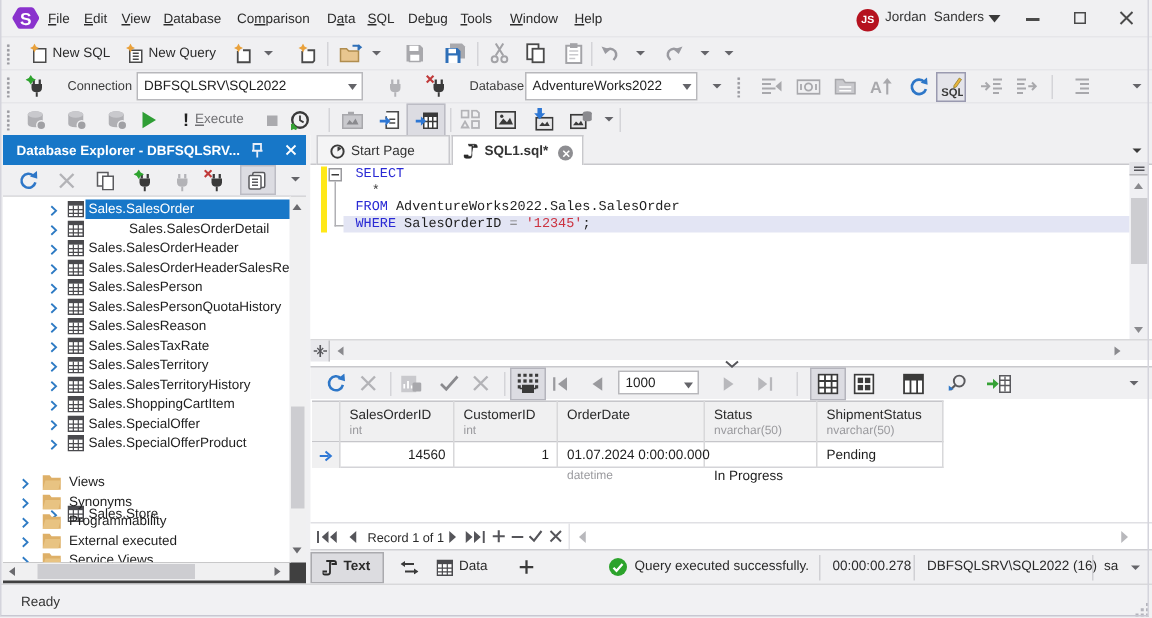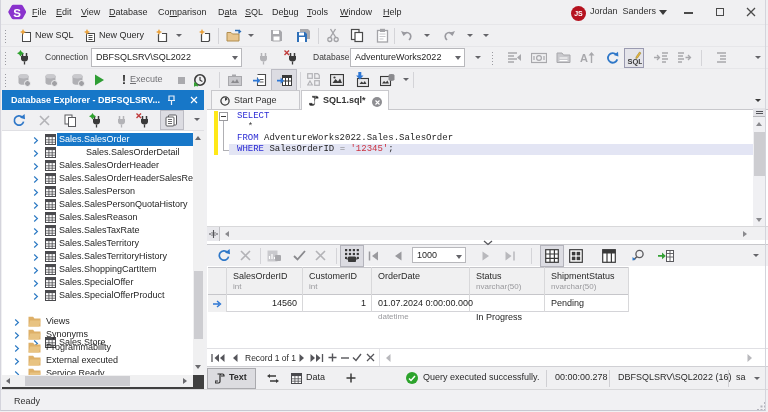--- a/index.html
+++ b/index.html
@@ -782,21 +782,21 @@
           <span class="lbl" style="left:44px;">External executed</span>
         </div>
       <div class="trow" style="top:236px;">
           <svg class="abs" style="left:12px;top:2.5px;" width="6" height="9" viewBox="0 0 6 9">
             <path d="M1.2 1.5 L4.4 4.5 L1.2 7.5" fill="none" stroke="#2e7bc4" stroke-width="1.2"></path>
           </svg>
           <svg class="abs" style="left:26px;top:1px;" width="13" height="11" viewBox="0 0 13 11">
             <path d="M0.5 10.5 V0.8 h4.6 l1.3 1.7 h6.1 v8 Z" fill="#deb068"></path>
             <path d="M0.5 10.5 L2.2 4.4 h10.3 l-1.6 6.1 Z" fill="#e8c382"></path>
           </svg>
-          <span class="lbl" style="left:44px;">Service Ready</span>
+          <span class="lbl" style="left:44px;">Service Views</span>
         </div>
     </div>
     <div class="abs sbv" style="left:191px;top:41px;width:11px;height:244px;">
       <div class="sbarrow" style="left:2px;top:5px;border-left:3.5px solid transparent;border-right:3.5px solid transparent;border-bottom:4.5px solid #6a6a6e;"></div>
       <div class="sbthumb" style="left:1px;top:140px;width:9px;height:68px;"></div>
       <div class="sbarrow" style="left:2px;top:234px;border-left:3.5px solid transparent;border-right:3.5px solid transparent;border-top:4.5px solid #6a6a6e;"></div>
     </div>
     <div class="abs sbv" style="left:0px;top:285px;width:191px;height:12px;">
       <div class="sbarrow" style="left:4px;top:3px;border-top:3.5px solid transparent;border-bottom:3.5px solid transparent;border-right:4.5px solid #6a6a6e;"></div>
       <div class="sbthumb" style="left:23px;top:1px;width:105px;height:10px;"></div>

